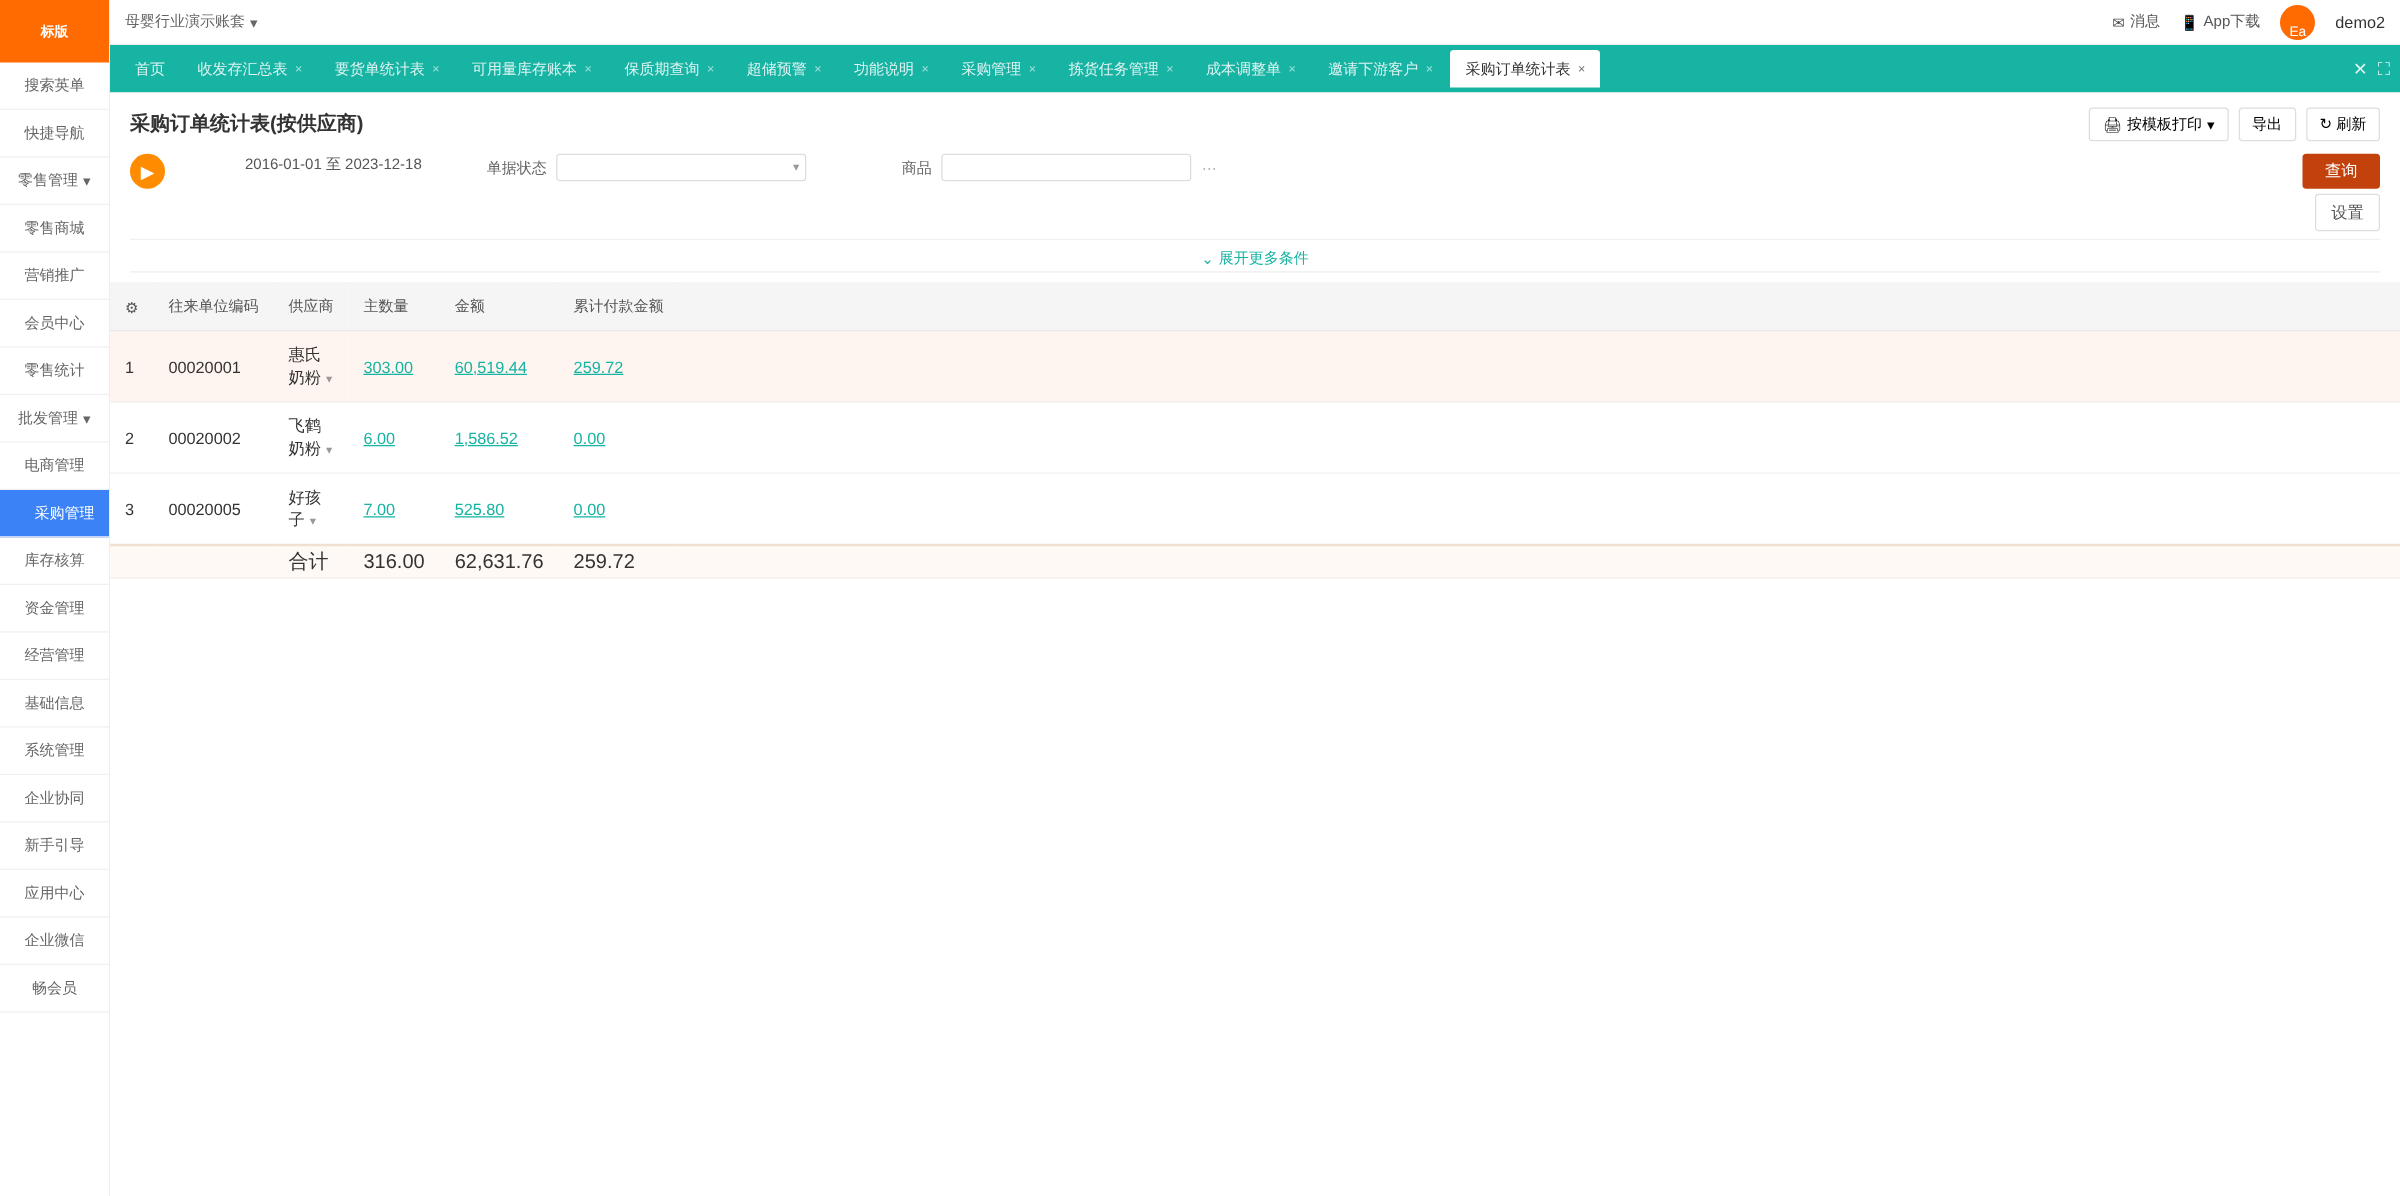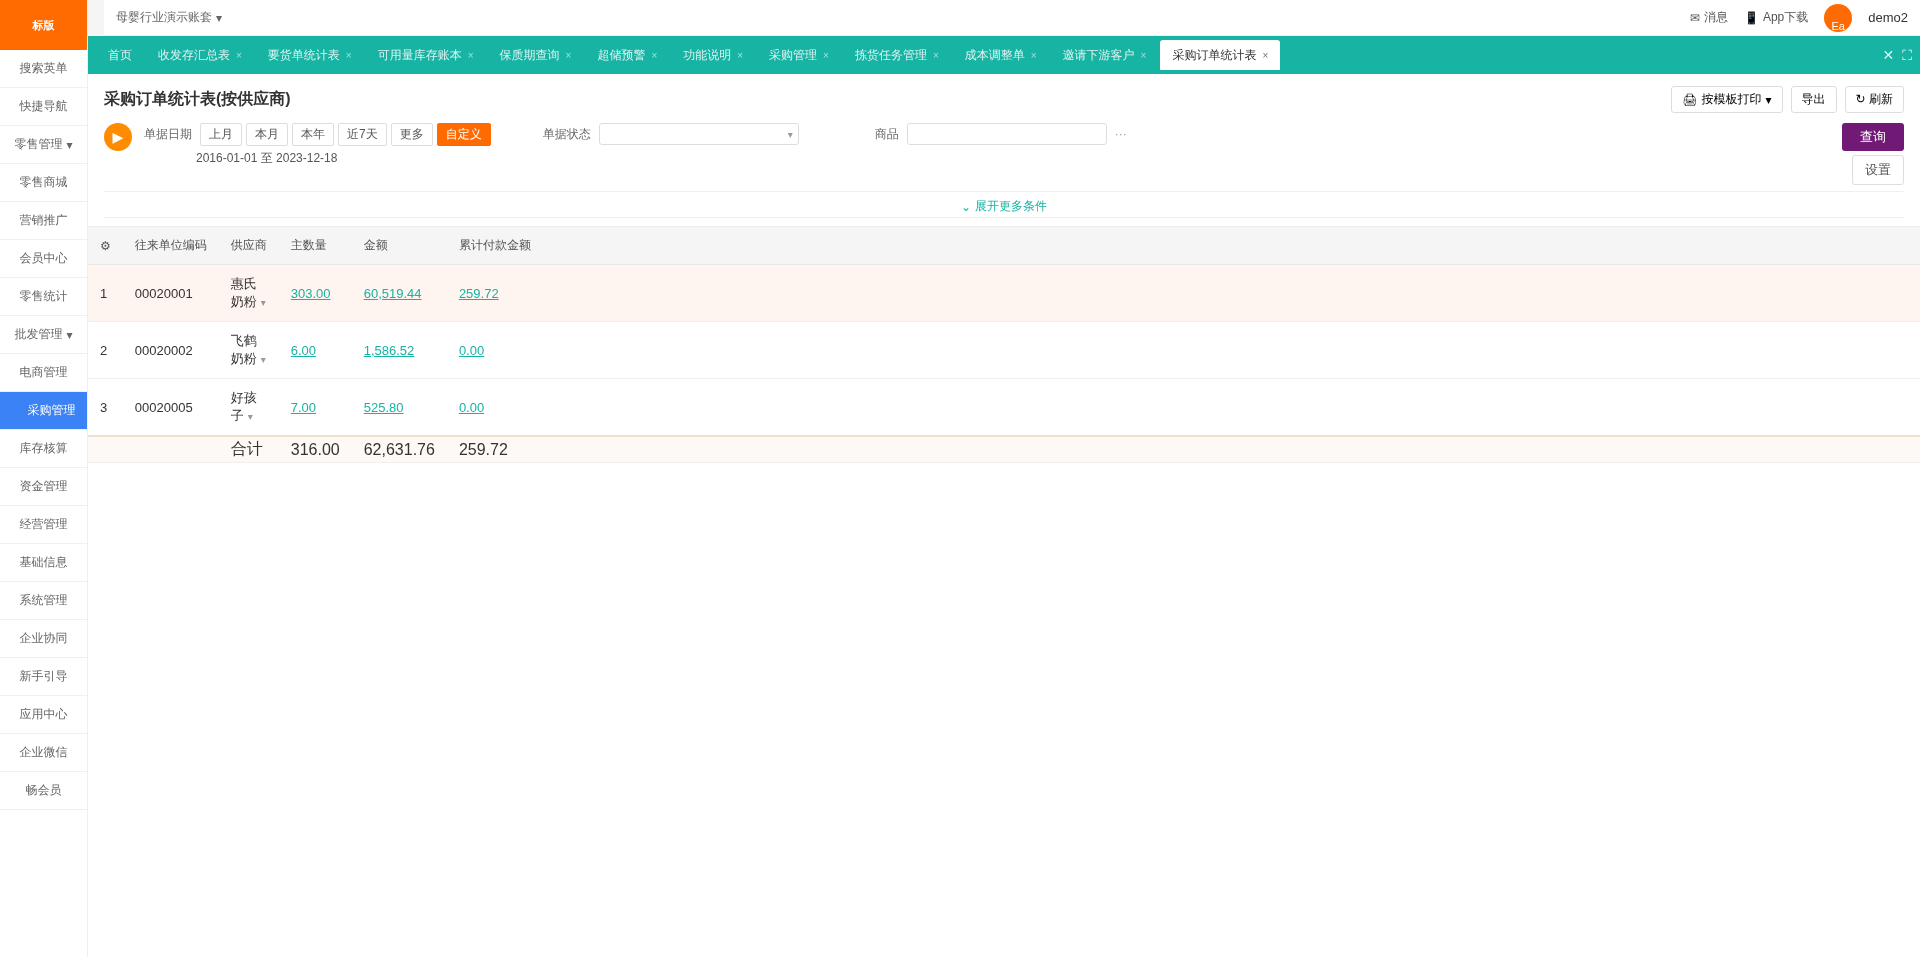--- a/index.html
+++ b/index.html
@@ -10,21 +10,21 @@
     .sidebar-logo { width: 88px; height: 50px; background: #ff6b00; display: flex; align-items: center; justify-content: center; flex-shrink: 0; }
     .sidebar-logo span { color: #fff; font-size: 11px; font-weight: bold; }
     .sidebar-item { width: 88px; padding: 10px 0; text-align: center; cursor: pointer; font-size: 12px; color: #666; border-bottom: 1px solid #f0f0f0; flex-shrink: 0; }
     .sidebar-item.active { background: #3b82f6; color: #fff; padding-left: 16px; }
     .sidebar-item.has-arrow { display: flex; align-items: center; justify-content: center; gap: 4px; }
 
     
     .main-container { flex: 1; display: flex; flex-direction: column; height: 957px; overflow: hidden; }
 
     
-    .topbar { height: 36px; background: #fff; border-bottom: 1px solid #eee; display: flex; align-items: center; padding: 0 12px; gap: 8px; flex-shrink: 0; margin-left: 16px; }
+    .topbar { height: 36px; background: #fff; border-bottom: 1px solid #eee; display: flex; align-items: center; padding: 0 12px; gap: 8px; flex-shrink: 0; }
     .topbar-industry { font-size: 12px; color: #666; display: flex; align-items: center; gap: 4px; }
     .topbar-right { margin-left: auto; display: flex; align-items: center; gap: 16px; }
     .topbar-btn { font-size: 12px; color: #555; display: flex; align-items: center; gap: 4px; cursor: pointer; }
     .topbar-avatar { width: 28px; height: 28px; border-radius: 50%; background: #ff6b00; display: flex; align-items: flex-end; justify-content: center; color: #fff; font-size: 11px; }
 
     
     .nav-tabs { height: 38px; background: #17b3a3; display: flex; align-items: center; padding: 0 8px; overflow-x: auto; flex-shrink: 0; gap: 2px; }
     .nav-tab { height: 30px; padding: 0 12px; border-radius: 3px 3px 0 0; font-size: 12px; color: rgba(255,255,255,0.85); cursor: pointer; display: flex; align-items: center; gap: 6px; white-space: nowrap; flex-shrink: 0; }
     .nav-tab.active { background: #fff; color: #333; border-radius: 3px 3px 0 0; }
     .nav-tab-close { font-size: 10px; opacity: 0.7; cursor: pointer; }
@@ -49,21 +49,21 @@
     .filter-label { font-size: 12px; color: #666; white-space: nowrap; }
     .filter-date-btns { display: flex; align-items: center; gap: 4px; }
     .filter-date-btn { padding: 2px 8px; font-size: 12px; border: 1px solid #ddd; border-radius: 2px; cursor: pointer; background: #fff; color: #555; }
     .filter-date-btn.custom { background: #ff6b00; color: #fff; border-color: #ff6b00; border-radius: 2px; }
     .filter-date-range { font-size: 12px; color: #555; }
     .filter-select { border: 1px solid #ddd; border-radius: 3px; padding: 3px 24px 3px 8px; font-size: 12px; background: #fff; width: 200px; appearance: none; cursor: pointer; position: relative; }
     .filter-select-wrap { position: relative; display: inline-block; }
     .filter-select-wrap::after { content: '▾'; position: absolute; right: 6px; top: 50%; transform: translateY(-50%); font-size: 10px; color: #999; pointer-events: none; }
     .filter-input { border: 1px solid #ddd; border-radius: 3px; padding: 3px 8px; font-size: 12px; width: 200px; }
     .filter-dots { font-size: 12px; color: #999; cursor: pointer; }
-    .btn-query { background: #701a75; color: #fff; border: none; border-radius: 3px; padding: 5px 18px; font-size: 13px; cursor: pointer; }
+    .btn-query { background: #c2410c; color: #fff; border: none; border-radius: 3px; padding: 5px 18px; font-size: 13px; cursor: pointer; }
     .btn-settings { background: #fff; color: #555; border: 1px solid #ddd; border-radius: 3px; padding: 5px 12px; font-size: 13px; cursor: pointer; }
     .filter-expand { display: flex; align-items: center; gap: 4px; font-size: 12px; color: #17b3a3; cursor: pointer; padding: 4px 0; }
 
     
     .quick-nav-btn { width: 28px; height: 28px; background: #ff8c00; border-radius: 50%; display: flex; align-items: center; justify-content: center; cursor: pointer; flex-shrink: 0; }
     .quick-nav-btn span { color: #fff; font-size: 14px; }
 
     
     .table-container { flex: 1; overflow: auto; background: #fff; margin: 0; }
     table { width: 100%; border-collapse: collapse; }
@@ -205,31 +205,20 @@
           </button>
         </div>
       </div>
 
       <div class="filter-area" style="padding: 0;">
         <div class="filter-row" style="margin-bottom: 6px; align-items: flex-start;">
           <div class="quick-nav-btn">
             <span style="color:#fff; font-size:14px;">▶</span>
           </div>
           <div style="display:flex; flex-direction:column; gap:4px;">
-            <div style="display:flex; align-items:center; gap:8px;">
-              <span class="filter-label">单据日期</span>
-              <div class="filter-date-btns">
-                <button class="filter-date-btn">上月</button>
-                <button class="filter-date-btn">本月</button>
-                <button class="filter-date-btn">本年</button>
-                <button class="filter-date-btn">近7天</button>
-                <button class="filter-date-btn">更多</button>
-                <button class="filter-date-btn custom">自定义</button>
-              </div>
-            </div>
             <div style="padding-left: 52px;">
               <span class="filter-date-range">2016-01-01 至 2023-12-18</span>
             </div>
           </div>
 
           <div style="display:flex; align-items:center; gap:8px; margin-left: 40px;">
             <span class="filter-label">单据状态</span>
             <div class="filter-select-wrap">
               <select class="filter-select">
                 <option value=""></option>

